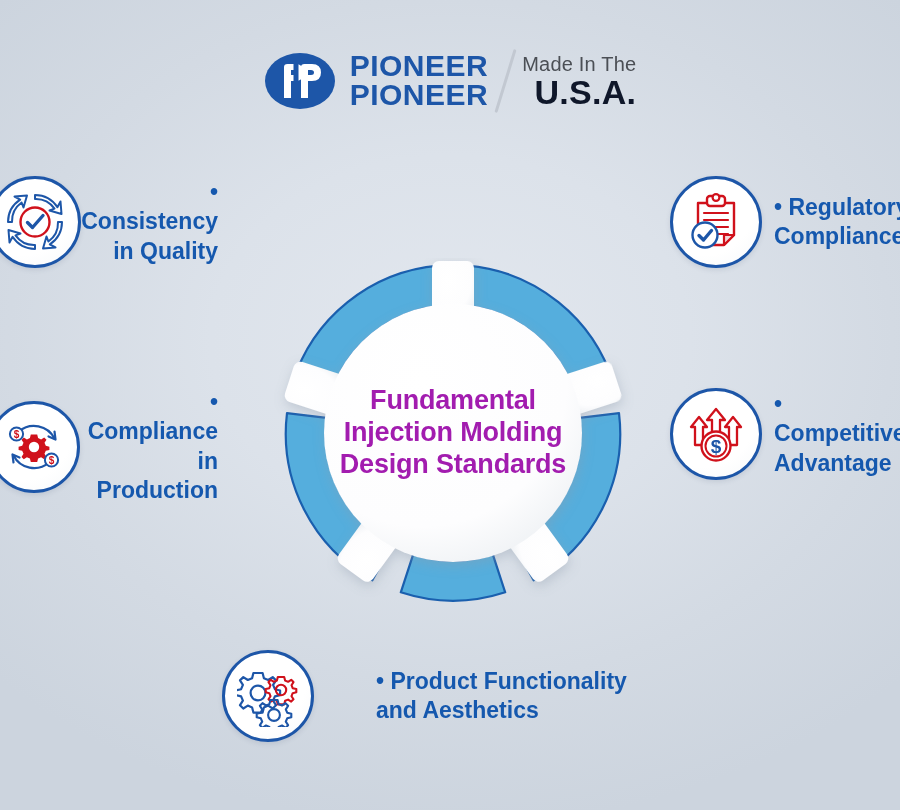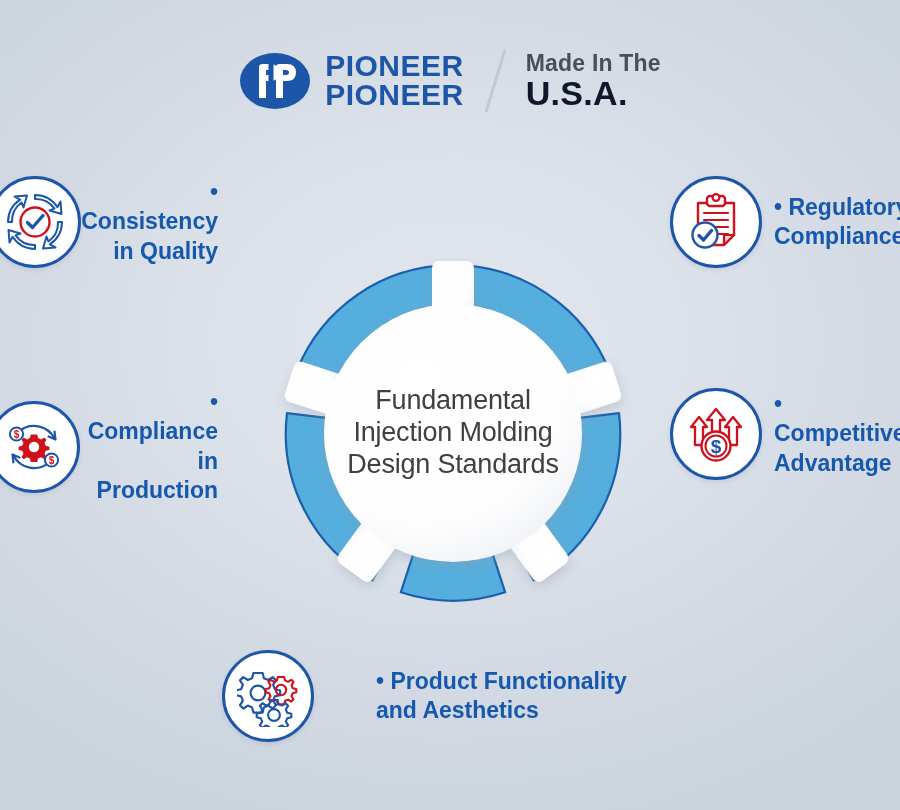--- a/index.html
+++ b/index.html
@@ -13,21 +13,22 @@
     overflow:hidden;
   }
 
   
   .header {
     position:absolute;
     top:46px; left:0; width:900px;
     display:flex;
     align-items:center;
     justify-content:center;
-    gap:14px;
+    gap:0px;
+    text-align:right;
   }
   .logo-lockup { display:flex; align-items:center; gap:14px; }
   .logo-mark { width:72px; height:60px; flex:none; }
   .logo-words {
     color:#1d56a8;
     font-weight:bold;
     font-size:30px;
     line-height:0.96;
     letter-spacing:0.5px;
   }
@@ -44,25 +45,24 @@
     left:16px; top:2px;
     width:3px; height:66px;
     background:#c2c8d1;
     transform:rotate(17deg);
     border-radius:2px;
   }
 
   .usa-block { line-height:1; }
   .usa-made {
     color:#4b4f55;
-    font-size:23px;
+    font-size:20px;
     letter-spacing:0.2px;
     margin-bottom:1px;
     white-space:nowrap;
-    font-weight:bold;
   }
   .usa-big {
     color:#0f172a;
     font-weight:bold;
     font-size:34px;
     letter-spacing:0.3px;
     white-space:nowrap;
   }
 
   
@@ -79,22 +79,22 @@
     width:376px; height:350px;
     display:flex;
     align-items:center;
     justify-content:center;
     pointer-events:none;
   }
   .center-text span {
     display:block;
     width:250px;
     text-align:center;
-    color:#404040;
-    font-weight:normal;
+    color:#a21caf;
+    font-weight:bold;
     font-size:27px;
     line-height:1.18;
     letter-spacing:-0.2px;
   }
 
   
   .node { position:absolute; display:flex; align-items:center; }
   .node.left  { flex-direction:row-reverse; }
 
   .badge {

